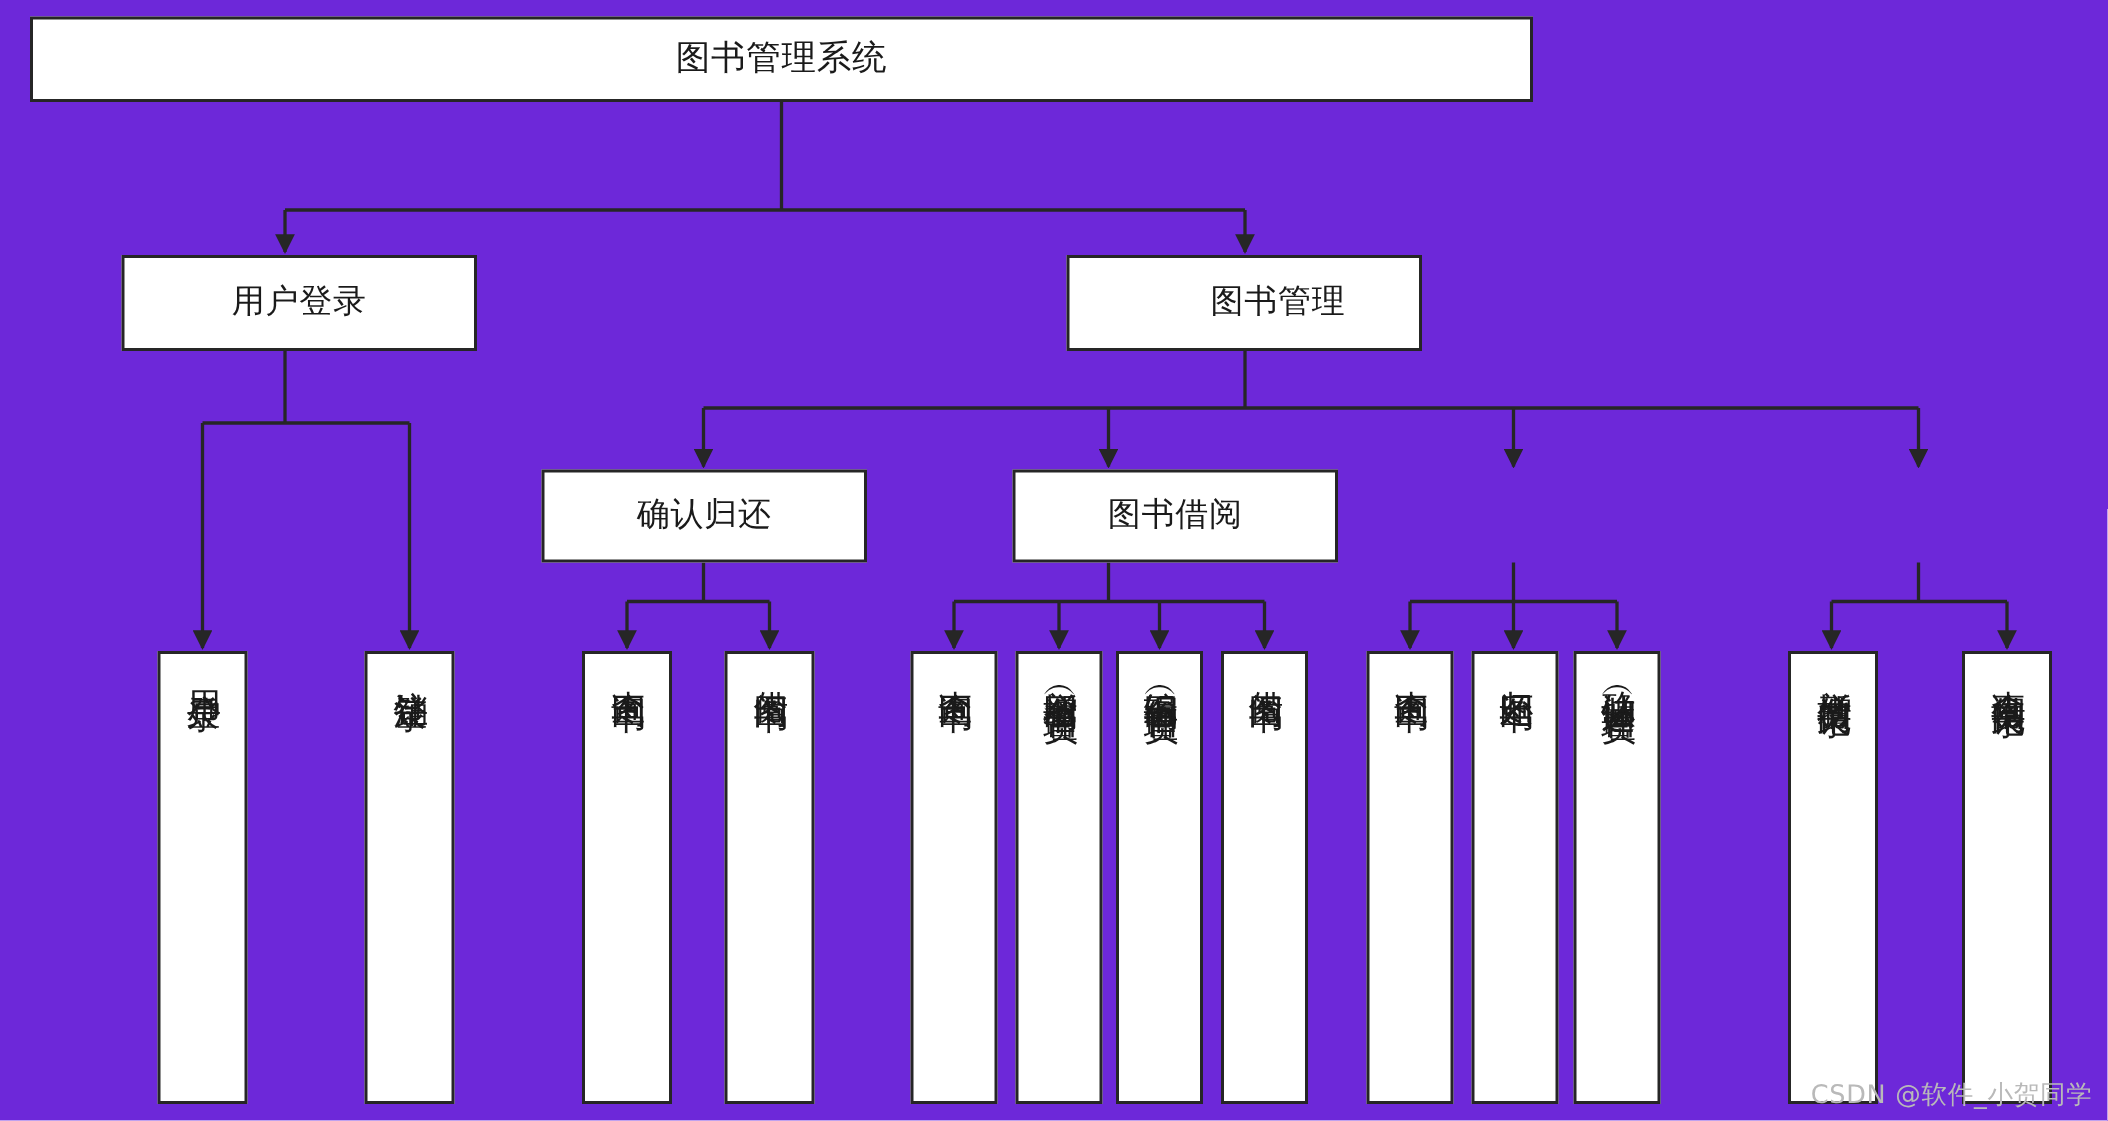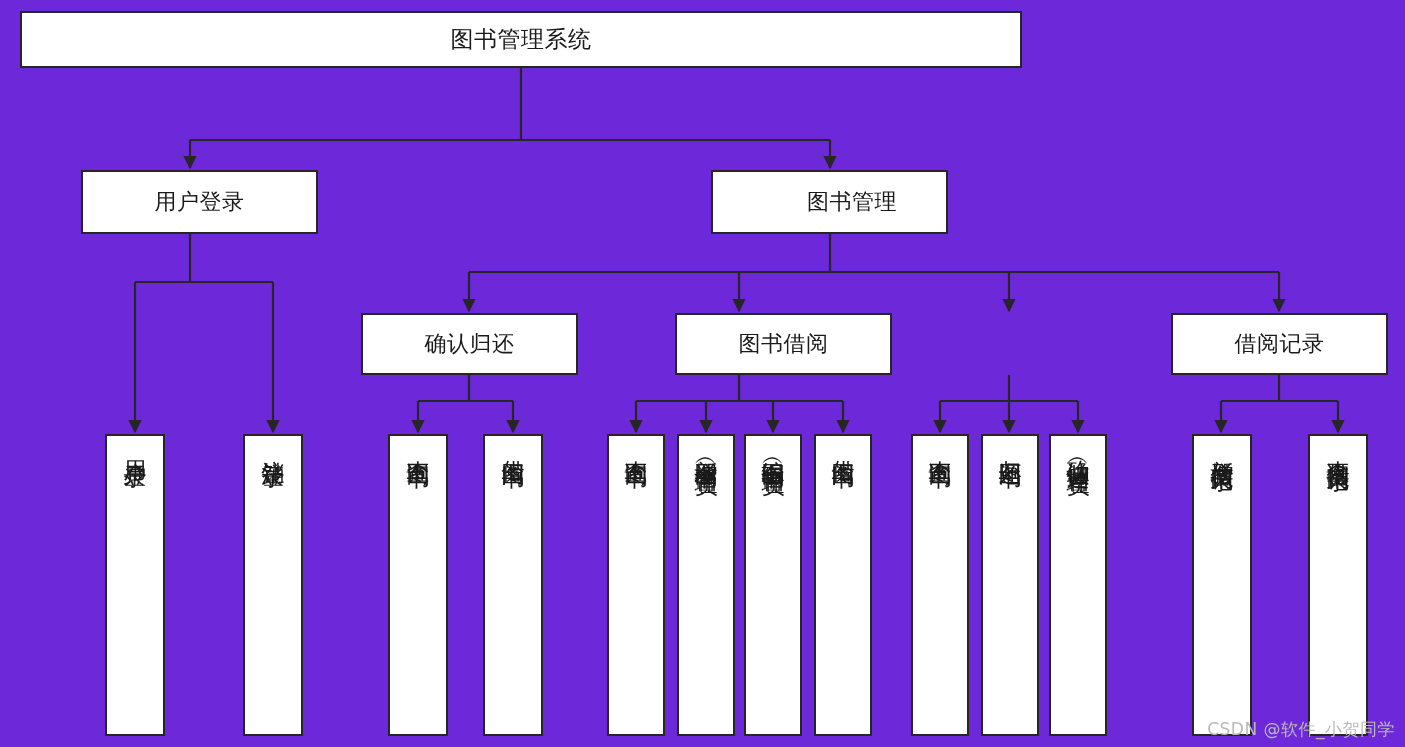--- a/index.html
+++ b/index.html
@@ -132,23 +132,20 @@
   <div class="node" style="left:711px; top:170px; width:237px; height:64px;padding-left:45px;">
     <span class="node-label">图书管理</span>
   </div>
 
   <div class="node" style="left:361px; top:313px; width:217px; height:62px;">
     <span class="node-label">确认归还</span>
   </div>
   <div class="node" style="left:631px; top:313px; width:217px; height:62px;margin-left:44px;">
     <span class="node-label">图书借阅</span>
   </div>
-  <div class="node" style="left:1171px; top:313px; width:217px; height:62px;">
-    <span class="node-label">借阅记录</span>
-  </div>
 
   <div class="node vertical" style="left:105px; top:434px; width:60px; height:302px;">
     <span class="node-label">用户登录</span>
   </div>
   <div class="node vertical" style="left:243px; top:434px; width:60px; height:302px;">
     <span class="node-label">注销登录</span>
   </div>
 
   <div class="node vertical" style="left:388px; top:434px; width:60px; height:302px;">
     <span class="node-label">查询图书</span>

